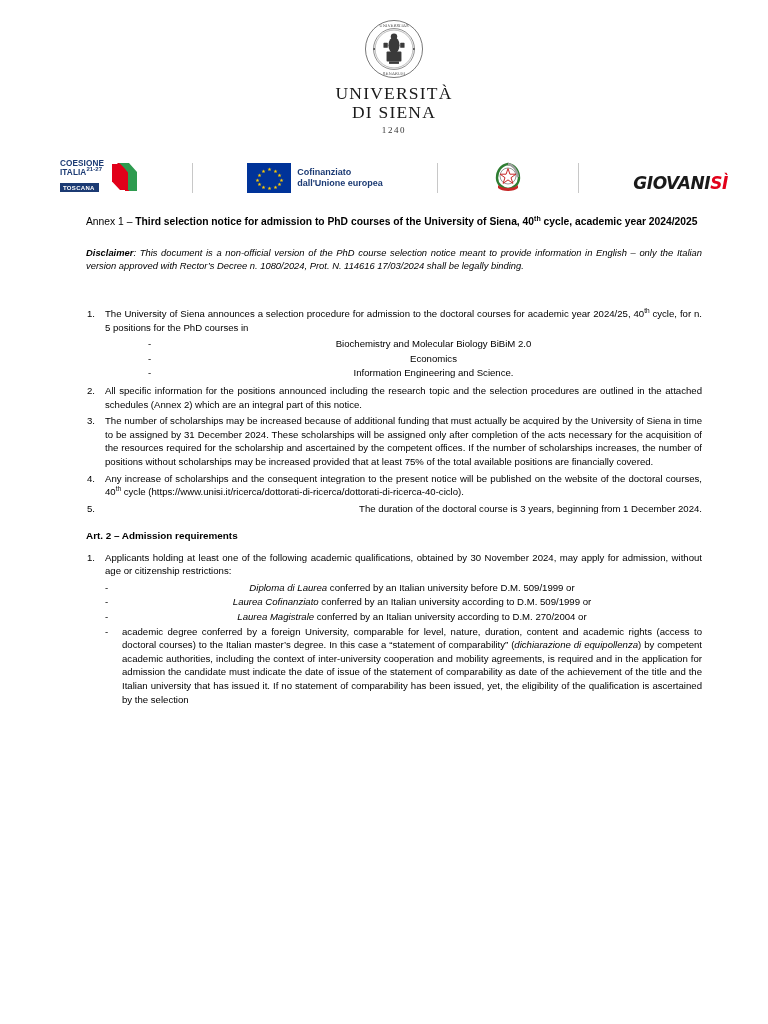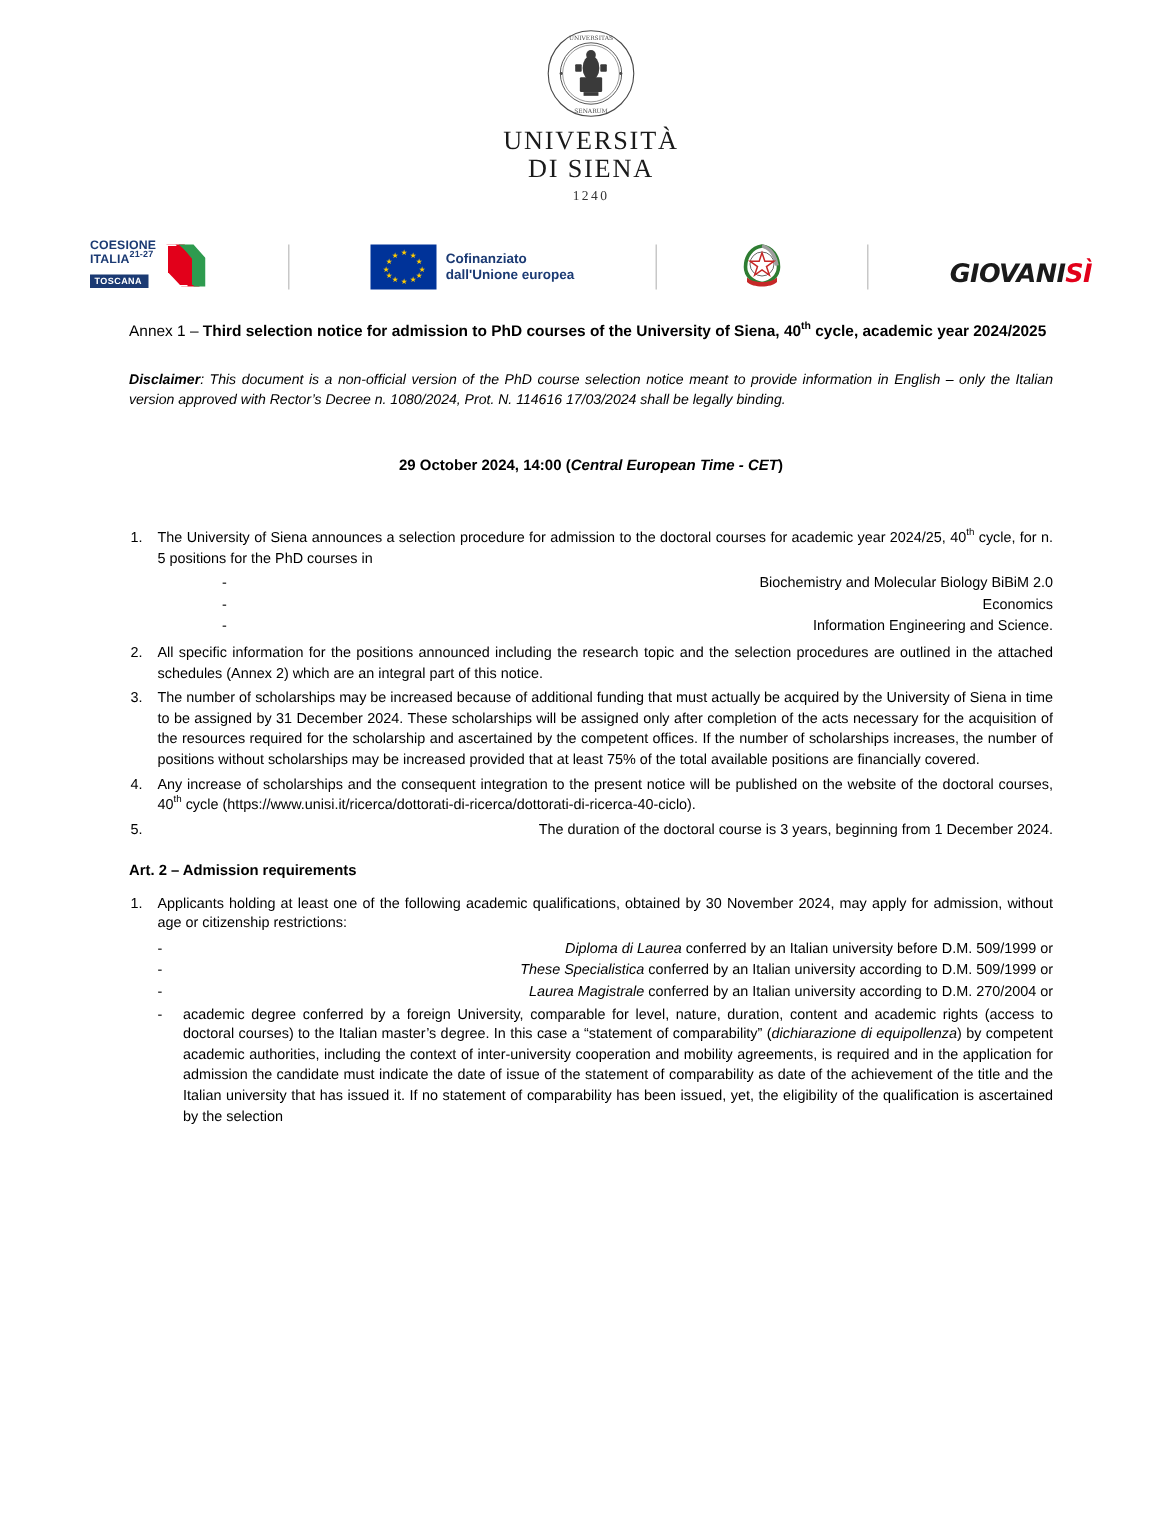--- a/index.html
+++ b/index.html
@@ -181,21 +181,21 @@
 
   ul.dashlist { margin: 2px 0 4px 0; padding: 0; list-style: none; }
   ul.dashlist > li {
     display: flex;
     align-items: flex-start;
     margin-bottom: 1px;
   }
   .dash { width: 17px; flex: 0 0 17px; }
   .dashlist.indent-deep { padding-left: 62px; }
   .dashlist.indent-mid { padding-left: 19px; }
-  .dash-txt { flex: 1 1 auto; text-align: right; }
+  .dash-txt { flex: 1 1 auto; text-align: center; }
   .dash-txt.just { text-align: justify; }
   .dash-txt i { font-style: italic; }
 
   sup { font-size: 0.68em; vertical-align: super; line-height: 0; }
 </style>
 </head>
 <body>
 
 <div class="page">
 
@@ -296,21 +296,20 @@
 
     <div class="title">
       <span class="lead">Annex 1 – </span><span class="strong">Third selection notice for admission to PhD courses of the University of Siena, 40</span><span class="strong"><sup>th</sup></span><span class="strong"> cycle, academic year 2024/2025</span>
     </div>
 
     <div class="disclaimer">
       <b>Disclaimer</b><span>: This document is a non-official version of the PhD course selection notice meant to provide information in English – only the Italian version approved with Rector’s Decree n. 1080/2024, Prot. N. 114616 17/03/2024 shall be legally binding.</span>
     </div>
 
     <div class="deadline">
-      <div><span>29 October 2024, 14:00 (</span><span class="ital">Central European Time - CET</span><span>)</span></div>
     </div>
 
 
     <ol class="numlist">
       <li>
         <span class="num">1.</span>
         <span class="body-txt"><span>The University of Siena announces a selection procedure for admission to the doctoral courses for academic year 2024/25, 40</span><sup>th</sup><span> cycle, for n. 5 positions for the PhD courses in</span></span>
       </li>
       <li style="display:block;">
         <ul class="dashlist indent-deep">
@@ -355,21 +354,21 @@
       </li>
     </ol>
 
     <ul class="dashlist indent-mid">
       <li>
         <span class="dash">-</span>
         <span class="dash-txt"><i>Diploma di Laurea</i><span> conferred by an Italian university before D.M. 509/1999 or</span></span>
       </li>
       <li>
         <span class="dash">-</span>
-        <span class="dash-txt"><i>These Specialistica</i><span> conferred by an Italian university according to D.M. 509/1999 or</span></span>
+        <span class="dash-txt"><i>Laurea Cofinanziato</i><span> conferred by an Italian university according to D.M. 509/1999 or</span></span>
       </li>
       <li>
         <span class="dash">-</span>
         <span class="dash-txt"><i>Laurea Magistrale</i><span> conferred by an Italian university according to D.M. 270/2004 or</span></span>
       </li>
       <li>
         <span class="dash">-</span>
         <span class="dash-txt just"><span>academic degree conferred by a foreign University, comparable for level, nature, duration, content and academic rights (access to doctoral courses) to the Italian master’s degree. In this case a “statement of comparability” (</span><i>dichiarazione di equipollenza</i><span>) by competent academic authorities, including the context of inter-university cooperation and mobility agreements, is required and in the application for admission the candidate must indicate the date of issue of the statement of comparability as date of the achievement of the title and the Italian university that has issued it. If no statement of comparability has been issued, yet, the eligibility of the qualification is ascertained by the selection</span></span>
       </li>
     </ul>

